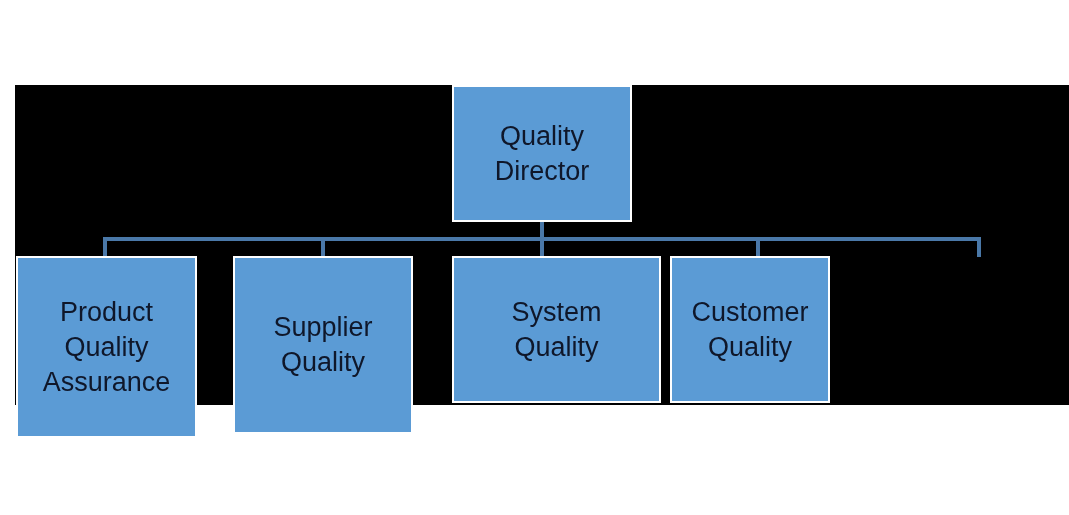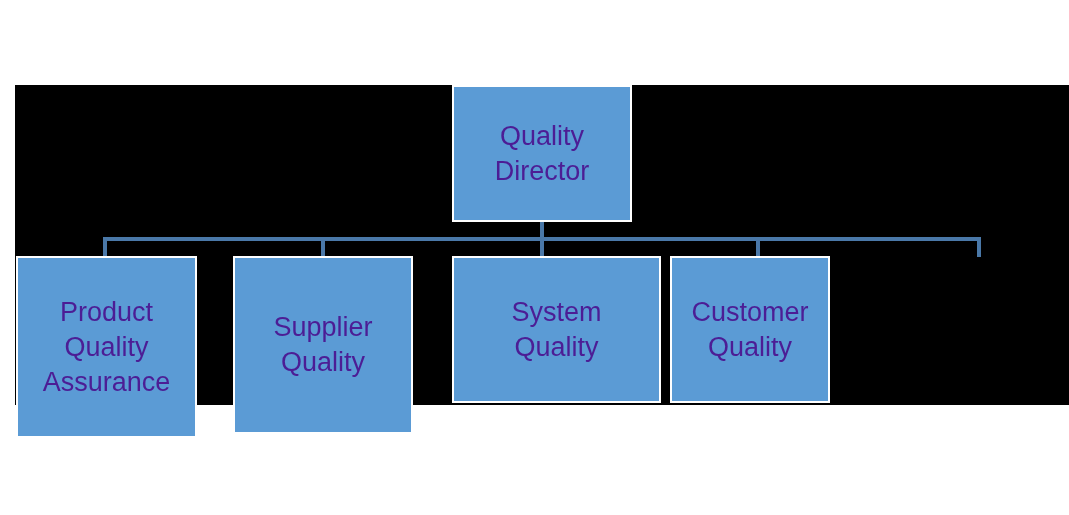--- a/index.html
+++ b/index.html
@@ -21,21 +21,21 @@
     top: 85px;
     width: 1054px;
     height: 320px;
     background: #000000;
   }
   .node {
     position: absolute;
     box-sizing: border-box;
     background: #5b9bd5;
     border: 2px solid #ffffff;
-    color: #4c1d95;
+    color: #0f172a;
     font-size: 27px;
     line-height: 35px;
     text-align: center;
     display: flex;
     align-items: center;
     justify-content: center;
     padding: 0 18px;
   }
   .node span { display: block; }
   .node-root     { left: 452px; top:  85px; width: 180px; height: 137px; }

